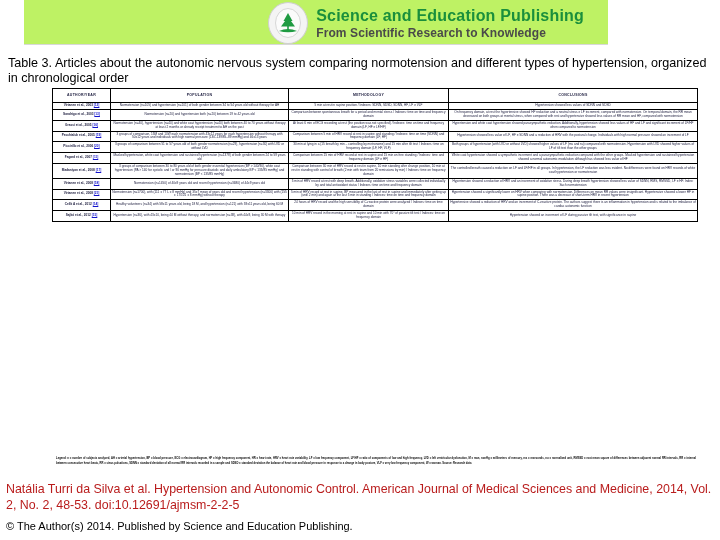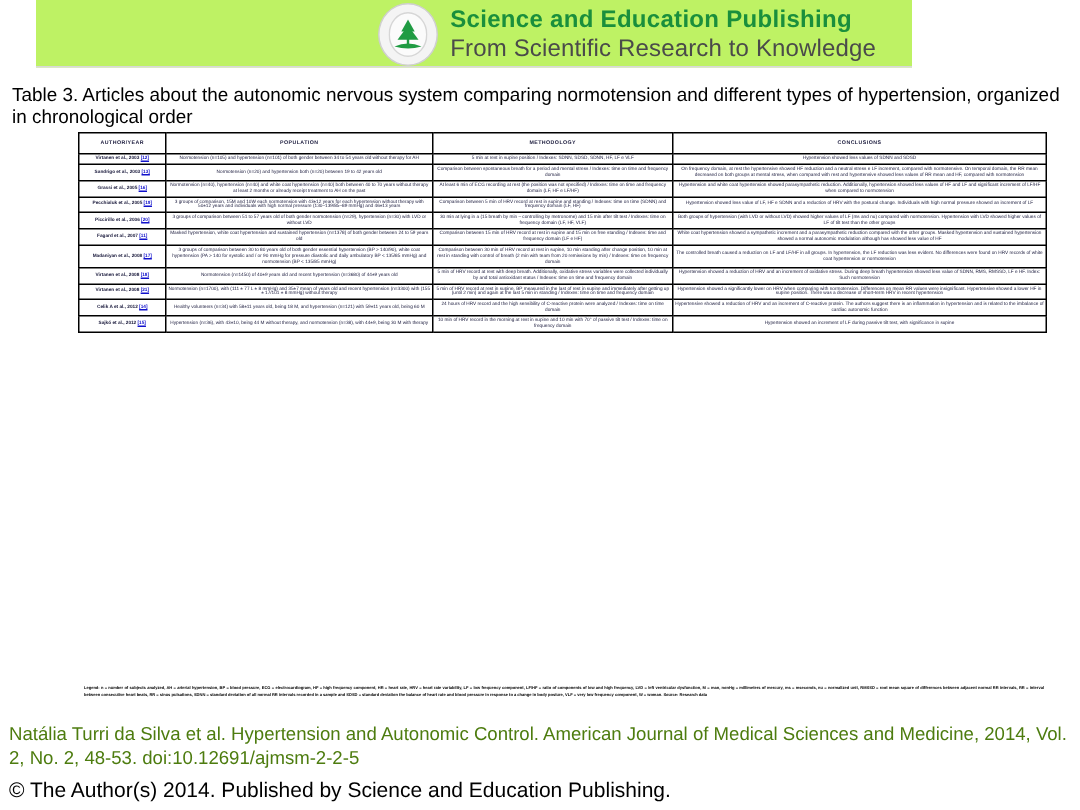--- a/index.html
+++ b/index.html
@@ -24,21 +24,21 @@
     background:#f4f4f4;border:1px solid #cfcfcf;
     display:flex;align-items:center;justify-content:center;
   }
   .logo-mark svg{display:block;}
   .brand-text{display:flex;flex-direction:column;line-height:1;}
   .brand-main{
     color:#1a8f3c;font-weight:bold;font-size:16px;letter-spacing:.2px;
     margin-bottom:3px;
   }
   .brand-sub{
-    color:#4a4a4a;font-size:16px;letter-spacing:.1px;
+    color:#4a4a4a;font-size:12px;letter-spacing:.1px;font-weight:bold;
   }
   
   .caption{
     position:absolute;left:8px;top:56px;width:704px;
     font-size:12.6px;line-height:15px;color:#000;
   }
   
   .tbl-wrap{position:absolute;left:52px;top:88px;width:645px;}
   table{
     border-collapse:collapse;width:645px;
@@ -69,25 +69,25 @@
   col.c4{width:249px;}
   
   .legend{
     position:absolute;left:56px;top:457px;width:640px;
     font-size:2.7px;line-height:4.6px;color:#000;
     text-align:justify;font-weight:bold;
   }
   
   .citation{
     position:absolute;left:6px;top:482px;width:708px;
-    font-size:12.4px;line-height:15.5px;color:#4d7c0f;
+    font-size:12.4px;line-height:15.5px;color:#b91c1c;
   }
   .copyright{
     position:absolute;left:6px;top:519px;width:708px;
-    font-size:14px;line-height:15px;color:#000;
+    font-size:11px;line-height:15px;color:#000;
   }
 </style>
 </head>
 <body>
 
 <div class="banner">
   <div class="banner-inner">
     <div class="logo-mark">
       <svg width="26" height="30" viewBox="0 0 26 30" aria-hidden="true">
         <ellipse cx="13" cy="15" rx="12.5" ry="14.5" fill="#fbfbfb" stroke="#d6d6d6" stroke-width="1"></ellipse>

